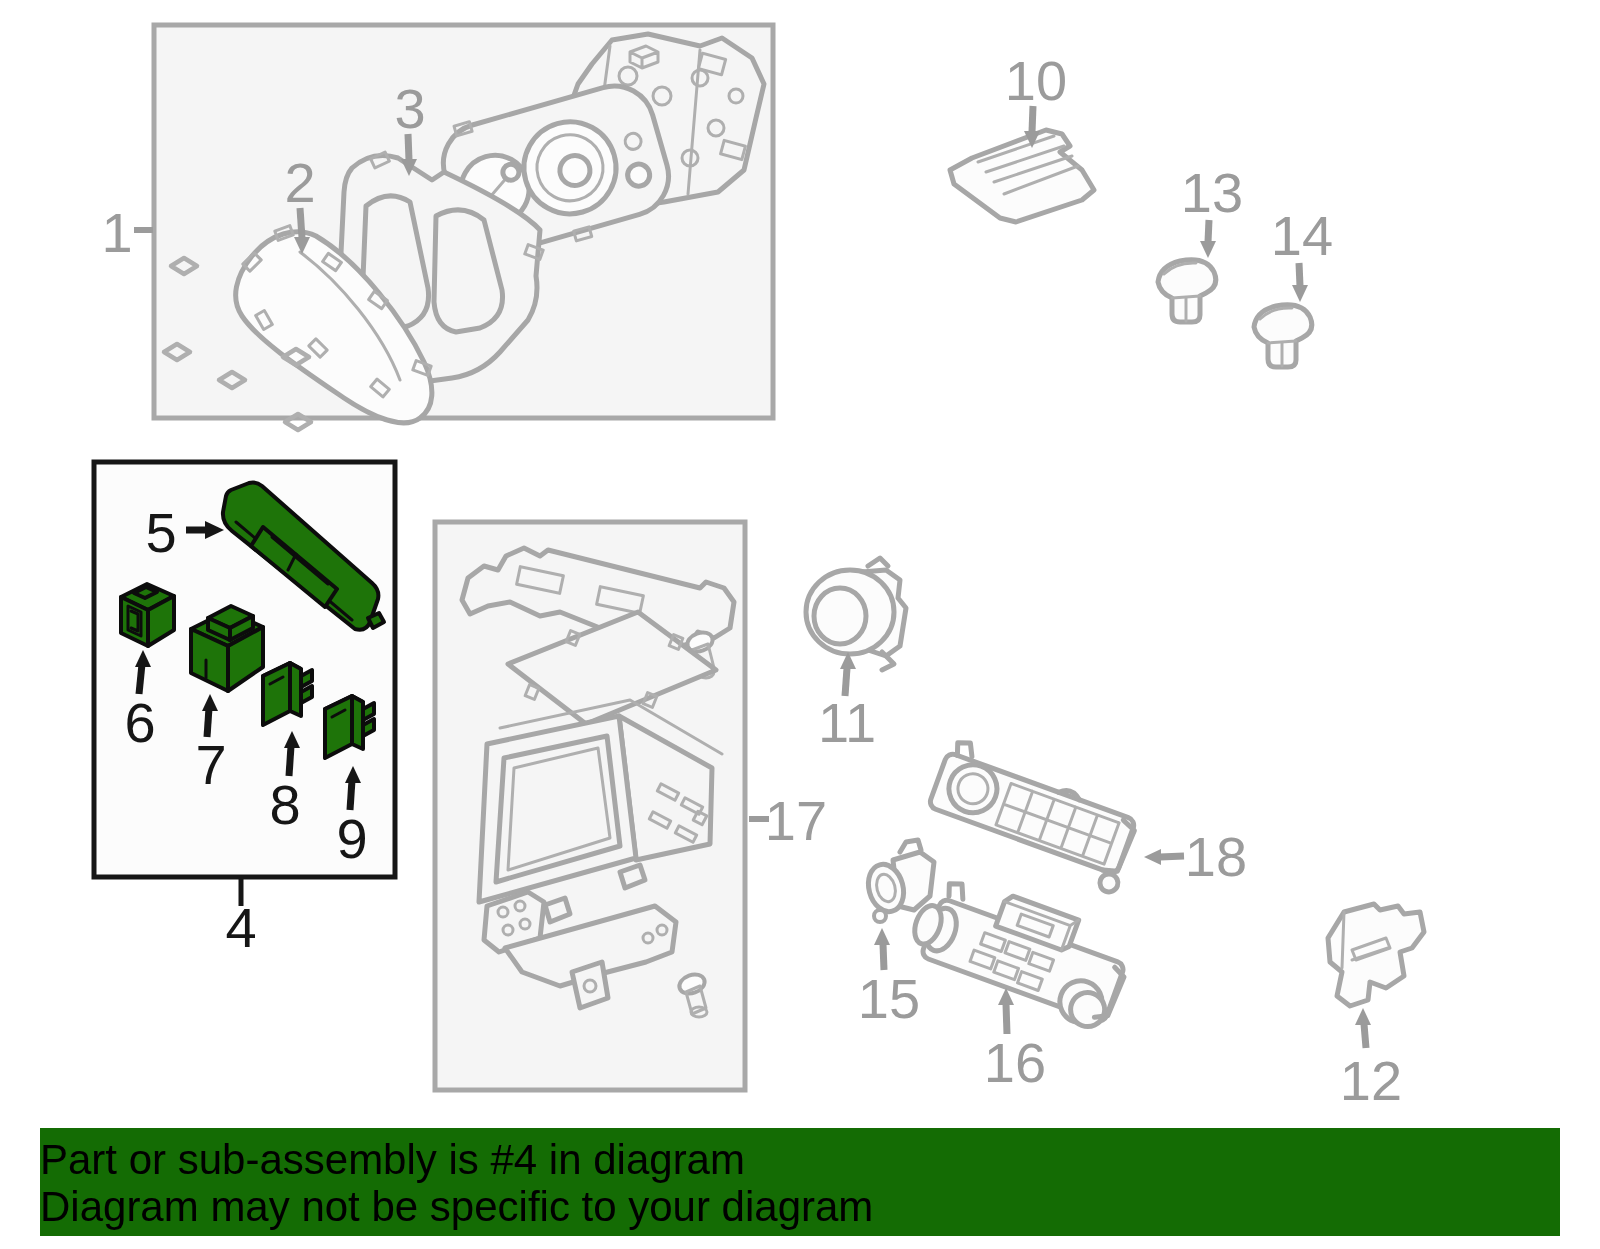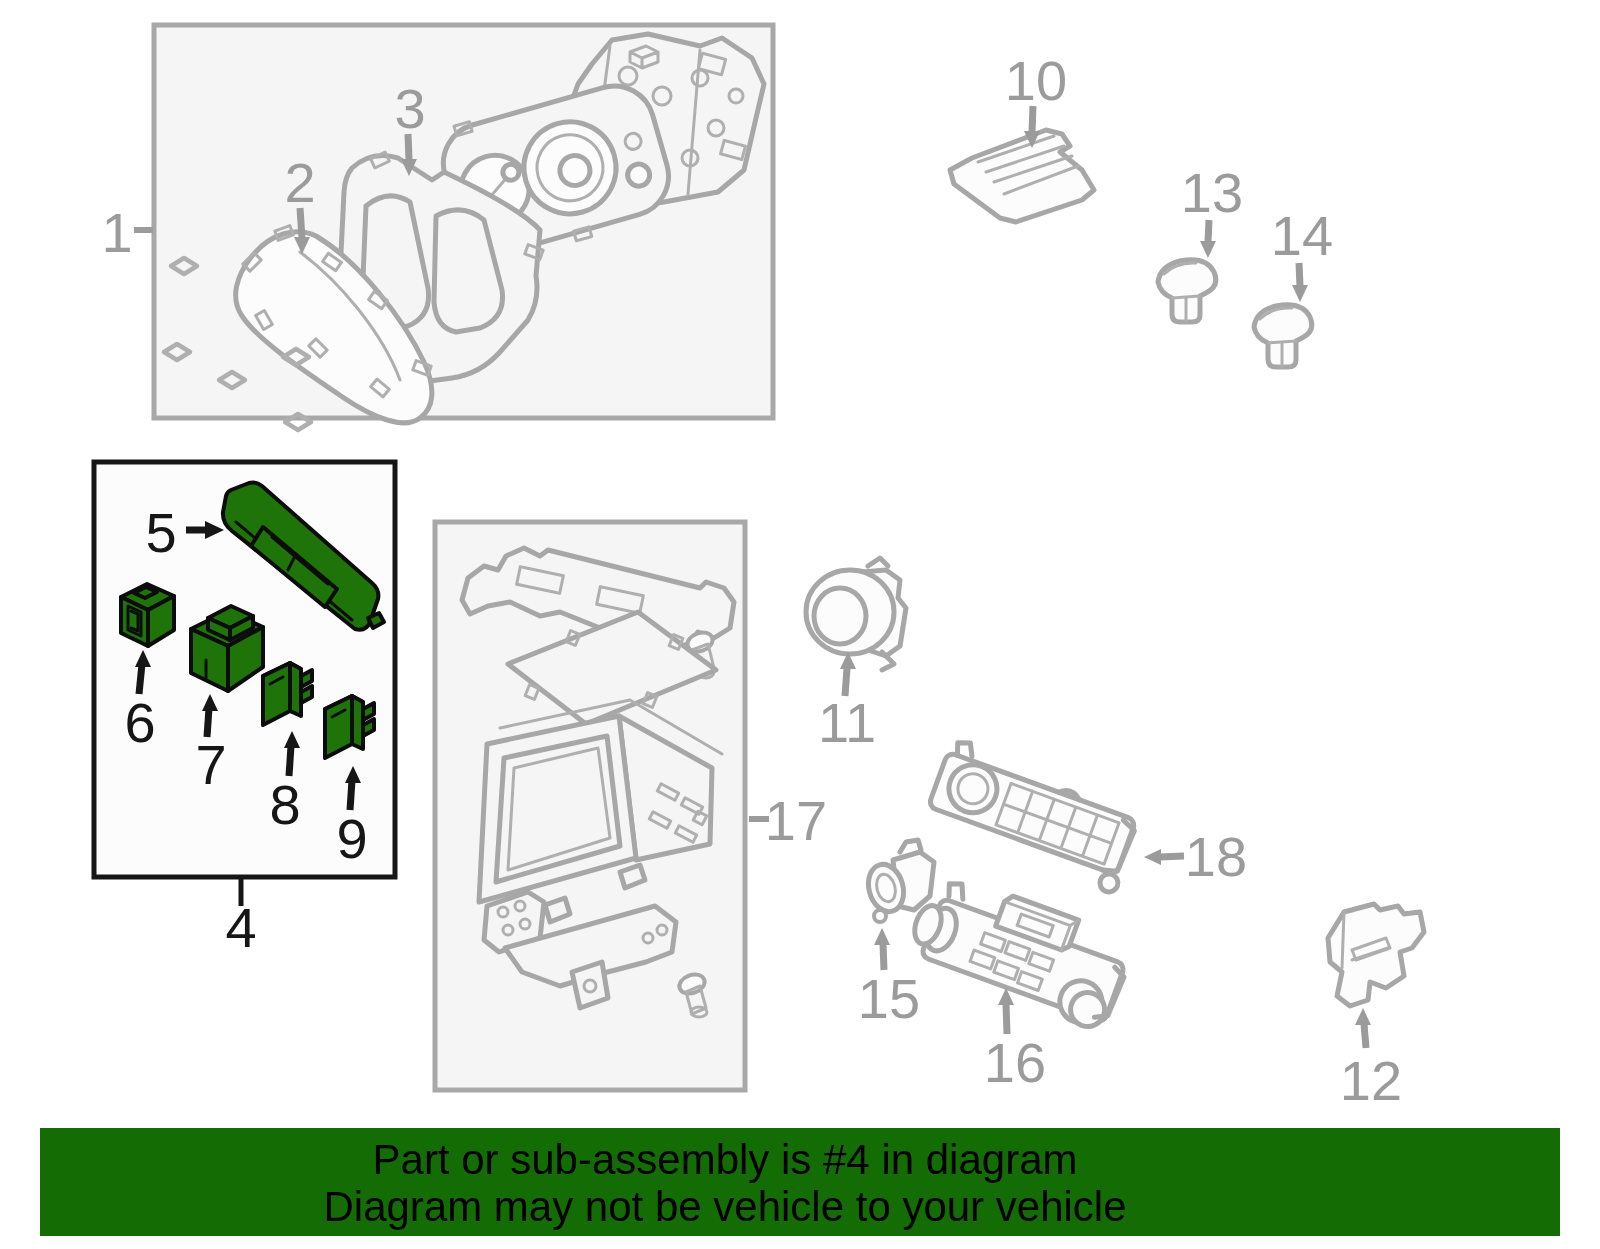--- a/index.html
+++ b/index.html
@@ -26,21 +26,21 @@
   .lblk{font-size:56px;fill:#161616;text-anchor:middle}
   .arw {stroke:#9B9B9B;stroke-width:7;fill:none;stroke-linecap:butt}
   .arwk{stroke:#161616;stroke-width:7;fill:none;stroke-linecap:butt}
   .hd  {fill:#9B9B9B}
   .hdk {fill:#161616}
   .dash{stroke:#9B9B9B;stroke-width:6}
   .dashk{stroke:#161616;stroke-width:5}
 
   
   .banner{position:absolute;left:40px;top:1128px;width:1520px;height:108px;
-          background:#146C04;color:#000;text-align:center;
+          background:#146C04;color:#000;text-align:left;
           font-size:42px;line-height:47px;padding-top:8px;padding-right:150px;
           box-sizing:border-box;font-family:"Liberation Sans",sans-serif}
 </style>
 </head>
 <body>
 
 <div class="stage">
 <svg viewBox="0 0 1600 1249" width="1600" height="1249">
 
   <g>
@@ -422,15 +422,15 @@
   </g>
   <g>
     <text class="lbl" x="1371" y="1100">12</text>
     <line class="arw" x1="1366" y1="1048" x2="1364" y2="1024"></line>
     <polygon class="hd" points="1363,1008 1355,1025 1371,1025"></polygon>
   </g>
 </svg>
 
 <div class="banner">
   <div>Part or sub-assembly is #4 in diagram</div>
-  <div>Diagram may not be vehicle to your vehicle</div>
+  <div>Diagram may not be specific to your diagram</div>
 </div>
 </div>
 
 </body></html>

